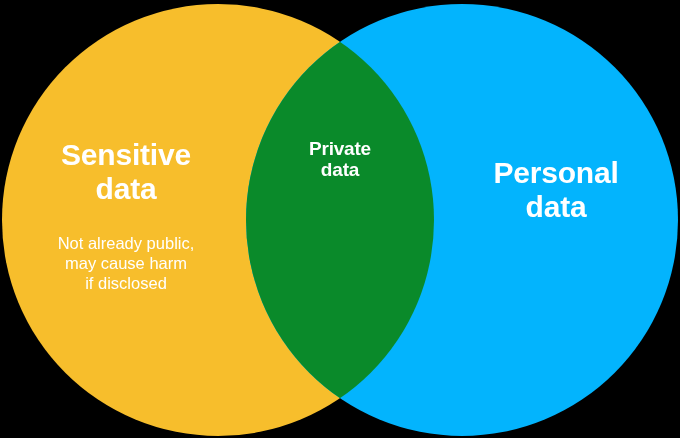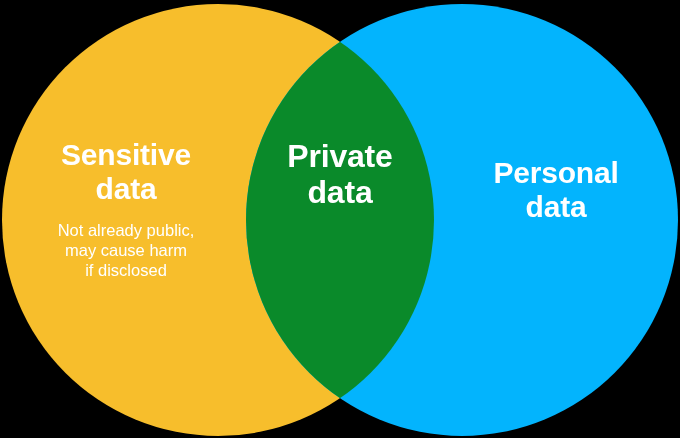--- a/index.html
+++ b/index.html
@@ -38,40 +38,40 @@
     line-height: 1.13;
     letter-spacing: -0.2px;
     color: #ffffff;
     white-space: pre-line;
   }
   .label-sub {
     font-size: 16.5px;
     font-weight: normal;
     line-height: 1.22;
     color: #ffffff;
-    margin-top: 14px;
+    margin-top: 27px;
     white-space: pre-line;
   }
   #group-left {
     left: 10px;
     top: 138px;
     width: 232px;
   }
   #group-center {
     left: 262px;
     top: 138px;
     width: 156px;
   }
   #group-right {
     left: 440px;
     top: 156px;
     width: 232px;
   }
   #group-center .label-title {
-    font-size: 32px;
+    font-size: 19px;
   }
 </style>
 </head>
 <body style="background: rgb(0, 0, 0);">
 
 <div id="stage" style="background: rgb(0, 0, 0);">
 
   <svg id="venn-svg" width="680" height="438" viewBox="0 0 680 438">
     <defs>
       <clipPath id="clip-left">

